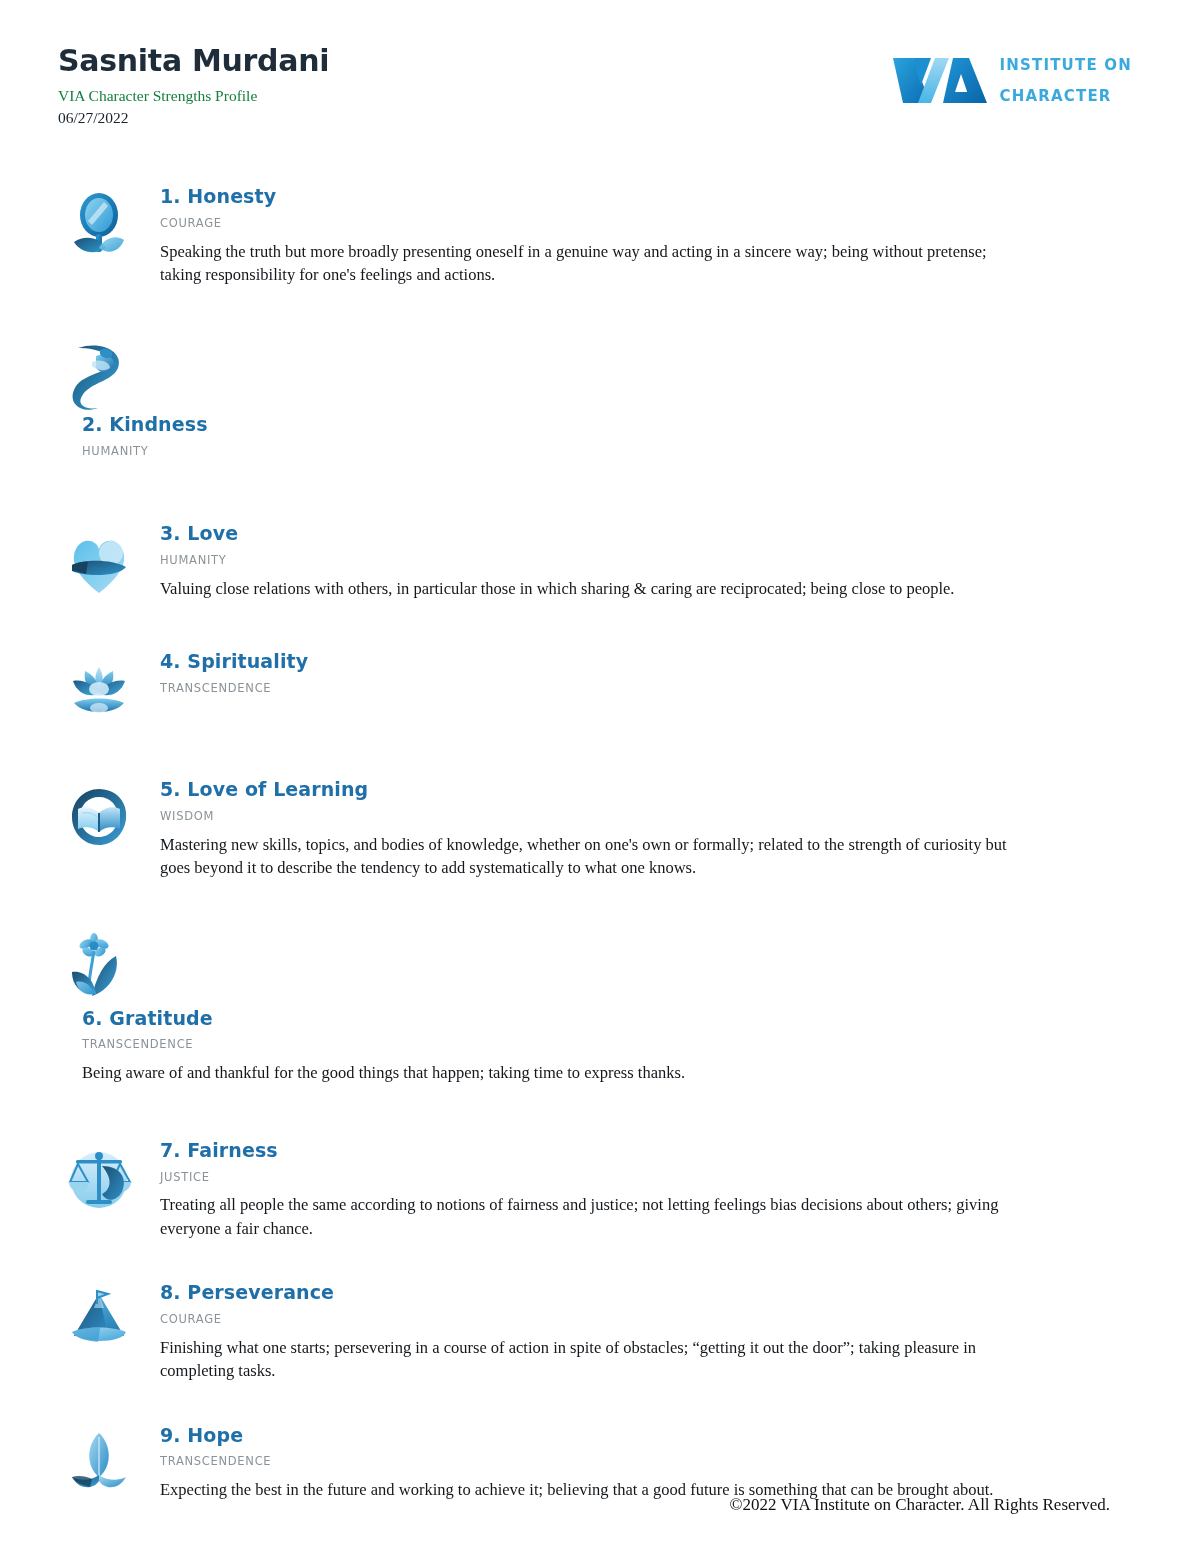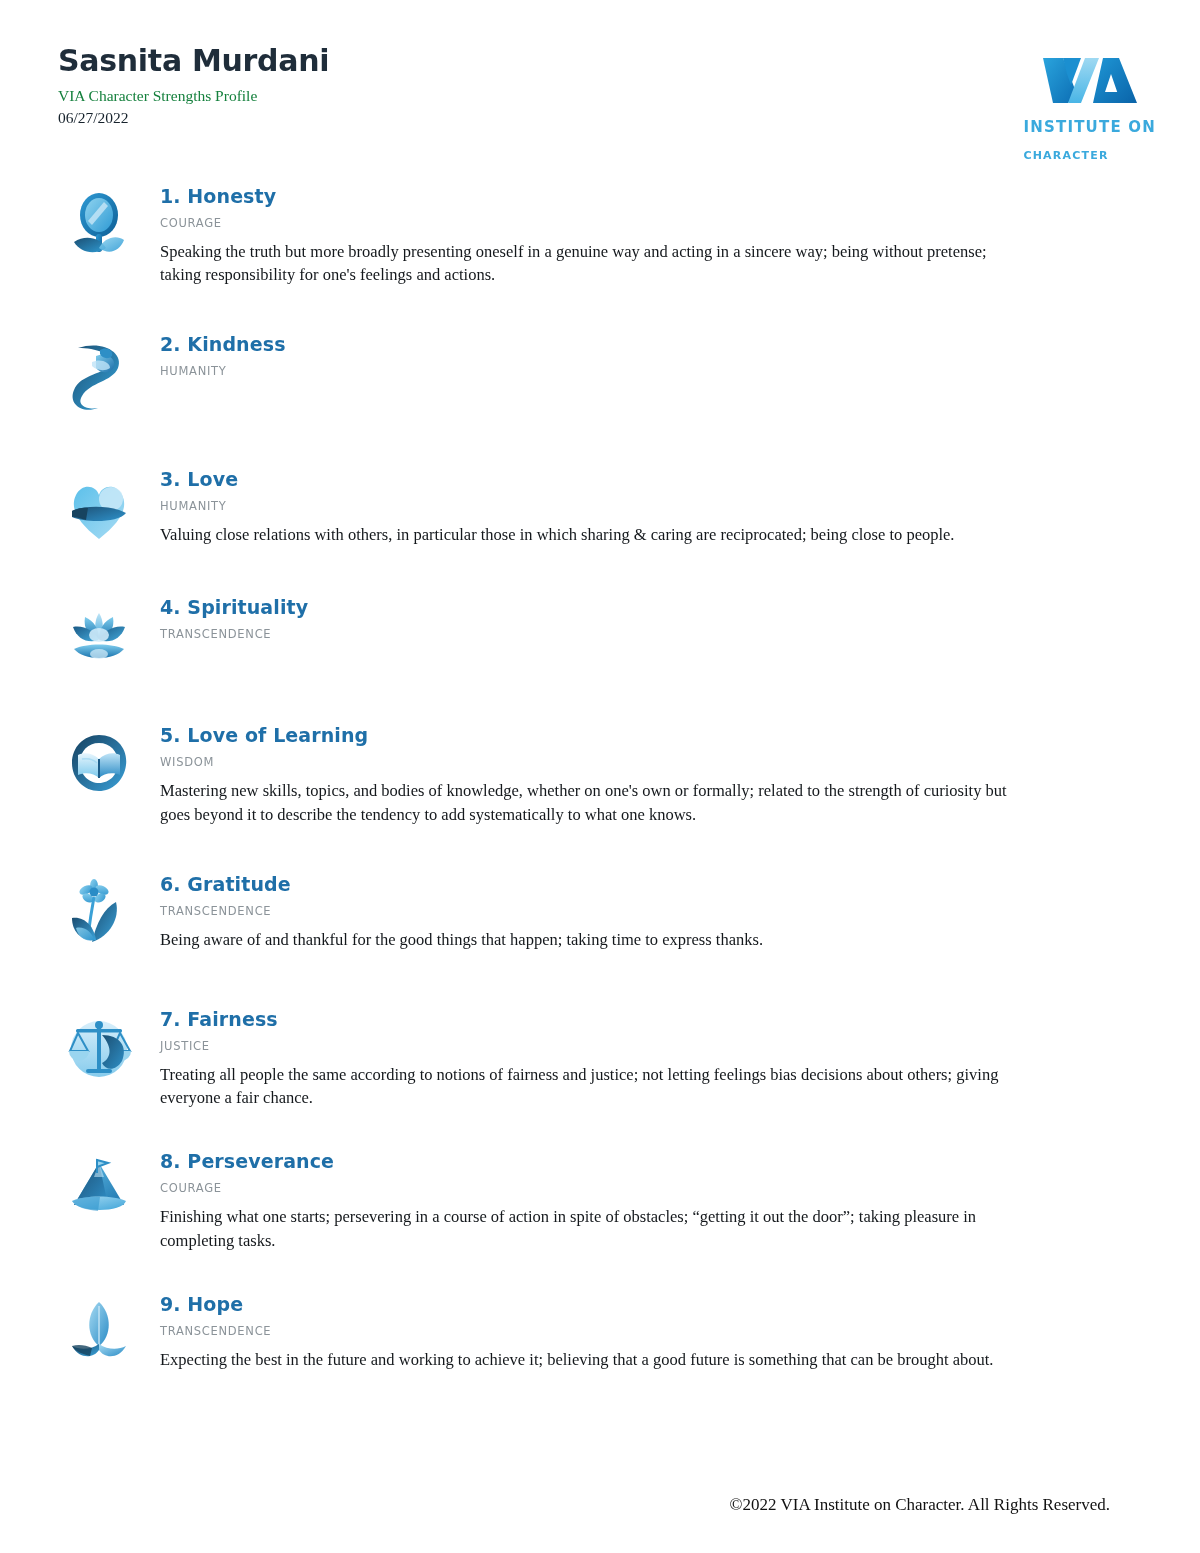--- a/index.html
+++ b/index.html
@@ -52,43 +52,42 @@
     font-family: "Liberation Serif", serif;
     font-size: 15.5px;
     color: #16222c;
     line-height: 1.45;
     margin: 0;
   }
 
   
   .logo {
     position: absolute;
-    right: 44px;
+    right: 68px;
     top: 52px;
     display: flex;
     align-items: center;
     gap: 10px;
-    flex-direction: column;
   }
   .logo-mark { display: block; }
   .logo-words {
     display: flex;
     flex-direction: column;
     justify-content: center;
     line-height: 1.02;
     padding-top: 2px;
   }
   .logo-line1, .logo-line2 {
     font-family: "DejaVu Sans", sans-serif;
     font-weight: 700;
     color: #3aa9dd;
     letter-spacing: 1.2px;
   }
   .logo-line1 { font-size: 15px; }
-  .logo-line2 { font-size: 11px; margin-top: 15px; }
+  .logo-line2 { font-size: 15px; margin-top: 15px; }
 
   
   .strengths {
     position: absolute;
     left: 0; right: 0;
     top: 186px;
   }
   .strength {
     position: relative;
     display: flex;
@@ -132,21 +131,21 @@
   .strength-desc {
     font-family: "Liberation Serif", serif;
     font-size: 16.5px;
     color: #14181c;
     line-height: 1.42;
     margin: 0;
     max-width: 855px;
   }
   .gap-m  { margin-bottom: 42px; }
   .gap-l  { margin-bottom: 48px; }
-  .gap-xl { margin-bottom: 55px; }
+  .gap-xl { margin-bottom: 55px; flex-direction: column; }
 
   
   .footer {
     position: absolute;
     left: 0; right: 0;
     bottom: 38px;
     text-align: right;
     padding-right: 90px;
     box-sizing: border-box;
     margin-left: 44px;

